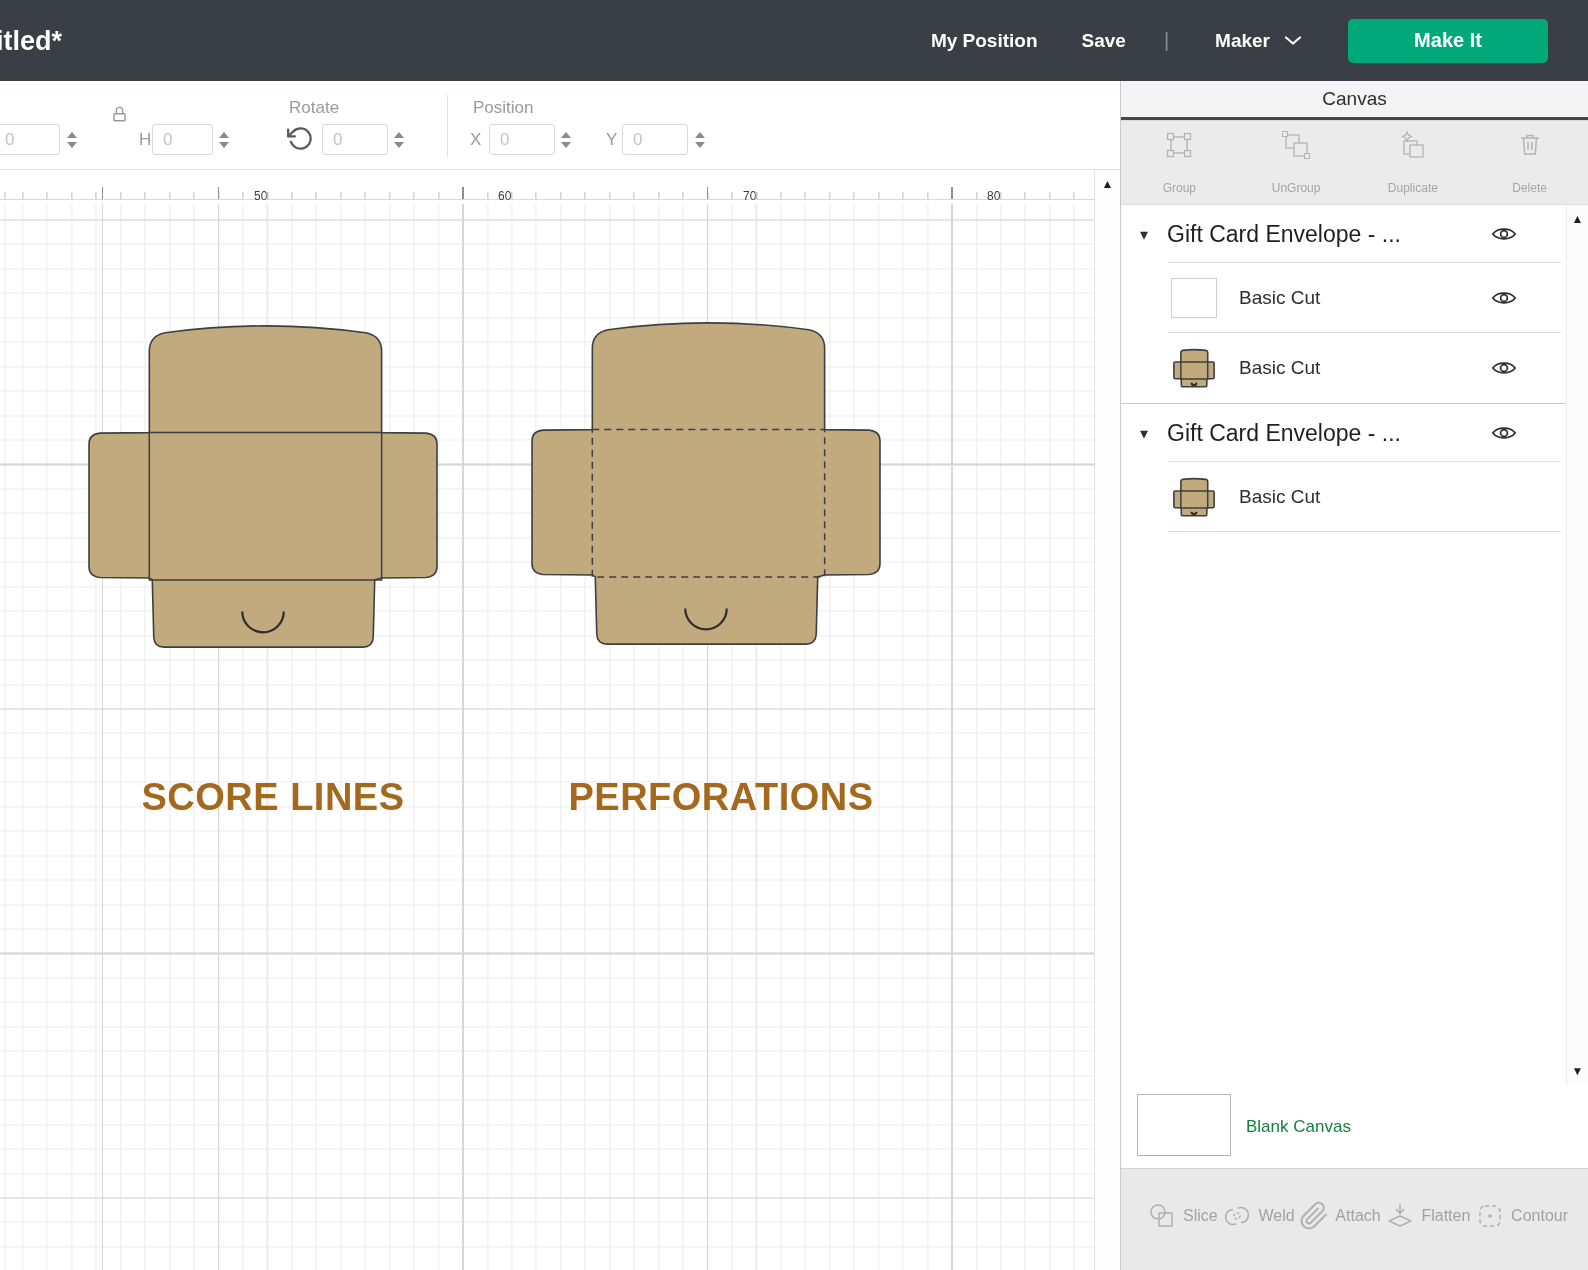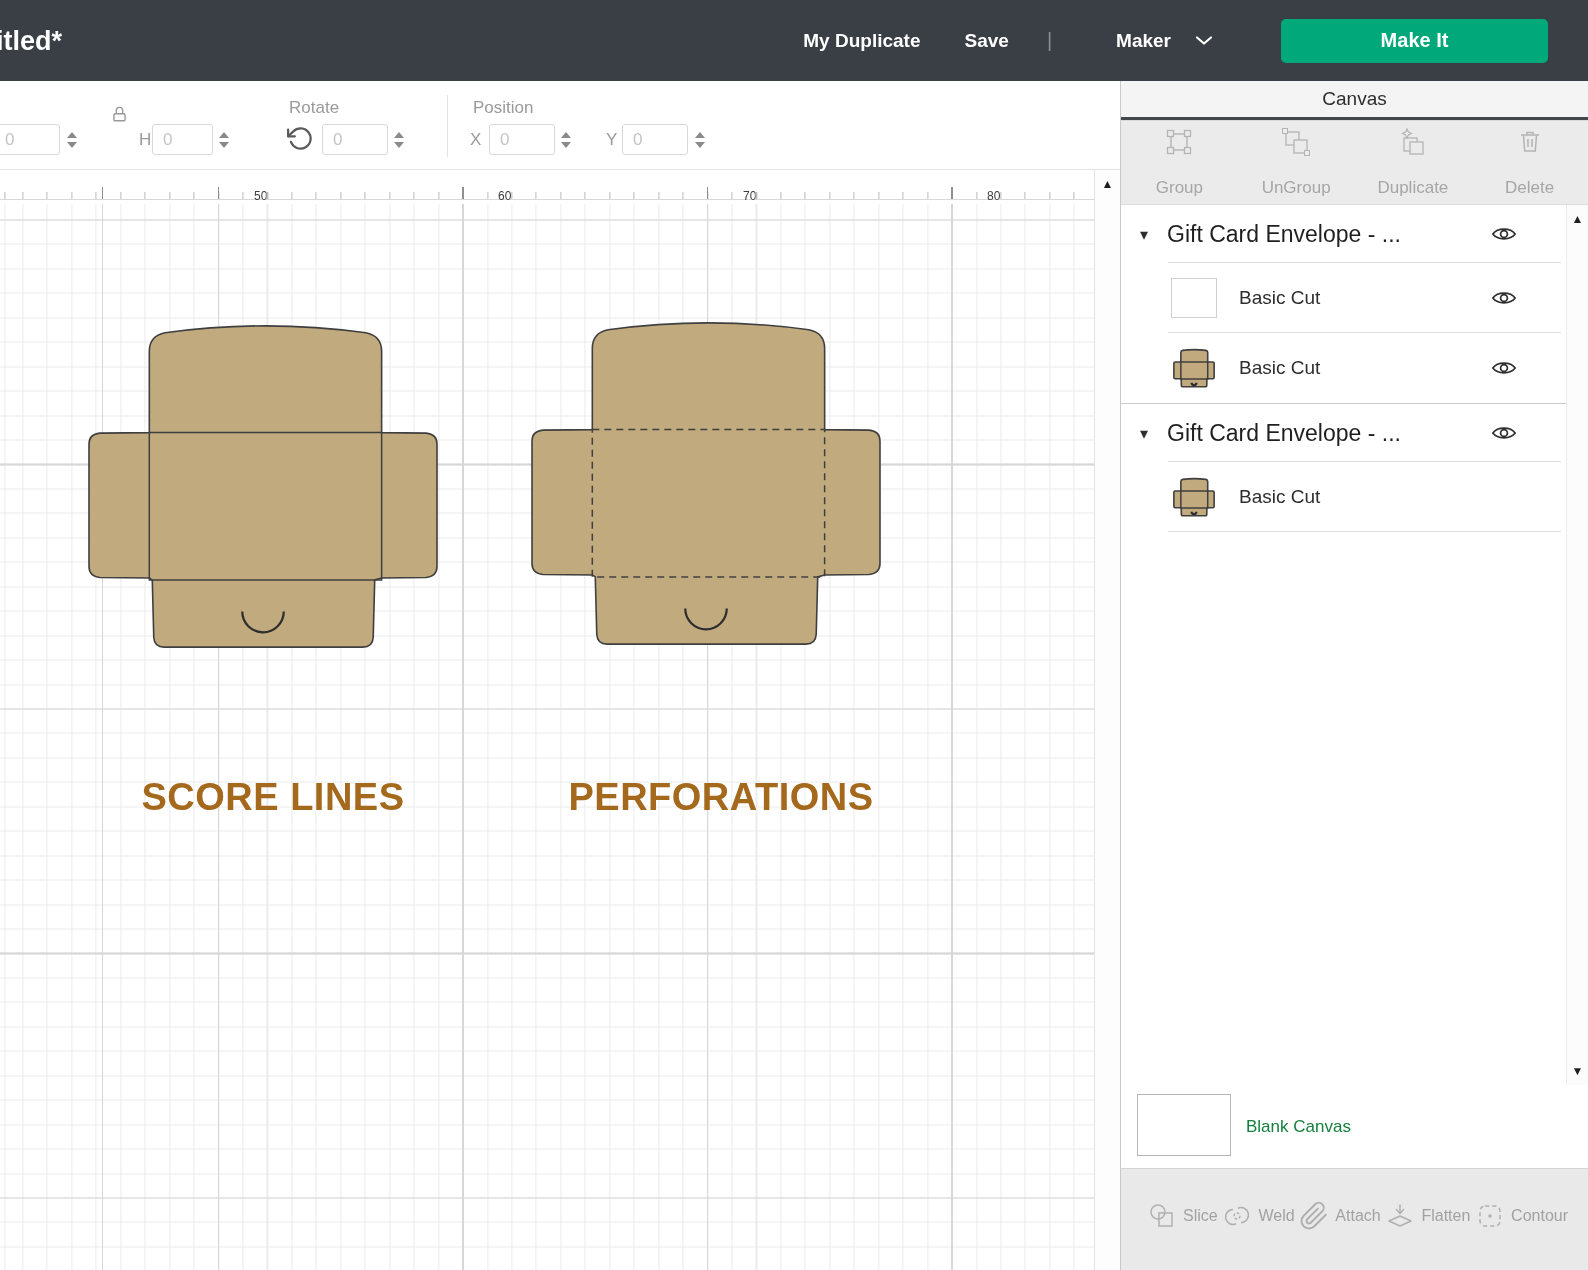--- a/index.html
+++ b/index.html
@@ -5,22 +5,22 @@
   * { margin:0; padding:0; box-sizing:border-box; }
   html,body { width:1588px; height:1270px; overflow:hidden; }
   body { position:relative; font-family:"Liberation Sans", sans-serif; background:#fff; }
 
   
   .topbar { position:absolute; left:0; top:0; width:1588px; height:81px; background:var(--topbar-bg,#3a3f45); }
   .doc-title { position:absolute; left:-4px; top:50%; transform:translateY(-50%); color:#fff; font-size:27px; font-weight:700; }
   .topbar-right { position:absolute; right:40px; top:0; height:100%; display:flex; align-items:center; }
   .tb-link { color:#fff; font-size:19px; font-weight:700; cursor:pointer; white-space:nowrap; }
   .tb-sep { color:#8a8f95; font-size:20px; margin:0 0 0 38px; }
-  .machine { display:flex; align-items:center; gap:24px; margin-left:64px; cursor:pointer; }
-  .makeit-btn { margin-left:68px; width:267px; height:44px; border:none; border-radius:5px;
+  .machine { display:flex; align-items:center; gap:14px; margin-left:46px; cursor:pointer; }
+  .makeit-btn { margin-left:46px; width:200px; height:44px; border:none; border-radius:5px;
                 background:var(--accent,#00a87a); color:#fff; font-size:20px; font-weight:700;
                 font-family:"Liberation Sans", sans-serif; cursor:pointer; }
 
   
   .edit-toolbar { position:absolute; left:0; top:81px; width:1120px; height:89px; background:#fff; border-bottom:1px solid #e3e3e3; }
   .tb-label { position:absolute; color:#9a9a9a; font-size:17px; }
   .num-box { position:absolute; height:31px; border:1px solid #d9d9d9; border-radius:3px; background:#fff;
              color:#c4c4c4; font-size:17px; display:flex; align-items:center; padding-left:10px; }
   .spin { position:absolute; width:16px; height:31px; display:flex; flex-direction:column; align-items:center; justify-content:center; gap:4px; cursor:pointer; }
   .spin i { display:block; width:0; height:0; }
@@ -58,21 +58,21 @@
   .scroll-arrow { color:#1f1f1f; font-size:12px; line-height:1; text-align:center; display:block; cursor:pointer; }
   .canvas-scrollbar .scroll-arrow { margin-top:8px; }
 
   
   .panel { position:absolute; left:1120px; top:81px; width:468px; height:1189px; background:#fff; border-left:1px solid #c9c9c9; }
   .panel-tabs { position:absolute; left:0; top:0; right:0; height:40px; display:flex; background:#f7f7f7; border-bottom:1px solid #d9d9d9; }
   .panel-tab { flex:1; display:flex; align-items:center; justify-content:center; font-size:19px; color:#2e2e2e; cursor:pointer; }
   .panel-tab.active { border-bottom:3px solid #44484c; background:#f4f4f4; }
   .panel-actions { position:absolute; left:0; top:40px; right:0; height:84px; background:#ebebeb; display:flex; border-bottom:1px solid #dcdcdc; }
   .action-btn { flex:1; display:flex; flex-direction:column; align-items:center; justify-content:center; gap:6px; cursor:default; }
-  .action-btn .lbl { font-size:17px; color:#a6a6a6;margin-top:15px; }
+  .action-btn .lbl { font-size:12px; color:#a6a6a6;margin-top:15px; }
 
   .layer-list { position:absolute; left:0; top:124px; width:446px; }
   .layer-group:first-child { border-bottom:1px solid #c9c9c9; }
   .group-header { position:relative; height:58px; display:flex; align-items:center; cursor:pointer; }
   .group-header::after, .layer-row::after { content:""; position:absolute; left:47px; right:6px; bottom:0; height:1px; background:#dedede; }
   .layer-group:first-child .layer-row:last-child::after { display:none; }
   .disc { width:30px; text-align:center; margin-left:8px; font-size:16px; color:#2e2e2e; cursor:pointer; }
   .group-title { font-size:23px; color:#1f1f1f; margin-left:8px; flex:1; white-space:nowrap; overflow:hidden; }
   .eye { position:absolute; right:50px; top:50%; transform:translateY(-50%); cursor:pointer; line-height:0; }
   .layer-row { position:relative; height:70px; display:flex; align-items:center; cursor:pointer; }
@@ -92,21 +92,21 @@
                      display:flex; align-items:center; justify-content:space-between; padding:0 20px 8px 26px; }
   .pb-btn { display:flex; align-items:center; gap:6px; cursor:default; }
   .pb-btn .lbl { font-size:16px; color:#a2a2a2; }
 </style>
 </head>
 <body>
 
 <header class="topbar">
   <div class="doc-title">itled*</div>
   <div class="topbar-right">
-    <span class="tb-link">My Duplicate</span>
+    <span class="tb-link">My Position</span>
     <span class="tb-link" style="margin-left:44px">Save</span>
     <span class="tb-sep">|</span>
     <span class="machine">
       <span class="tb-link">Maker</span>
       <span style="line-height:0">
         <svg width="18" height="11" viewBox="0 0 18 11">
             <polyline points="2,2.5 9,8.5 16,2.5" fill="none" stroke="#fff" stroke-width="2.2" stroke-linecap="round" stroke-linejoin="round"></polyline>
           </svg>
       </span>
     </span>

